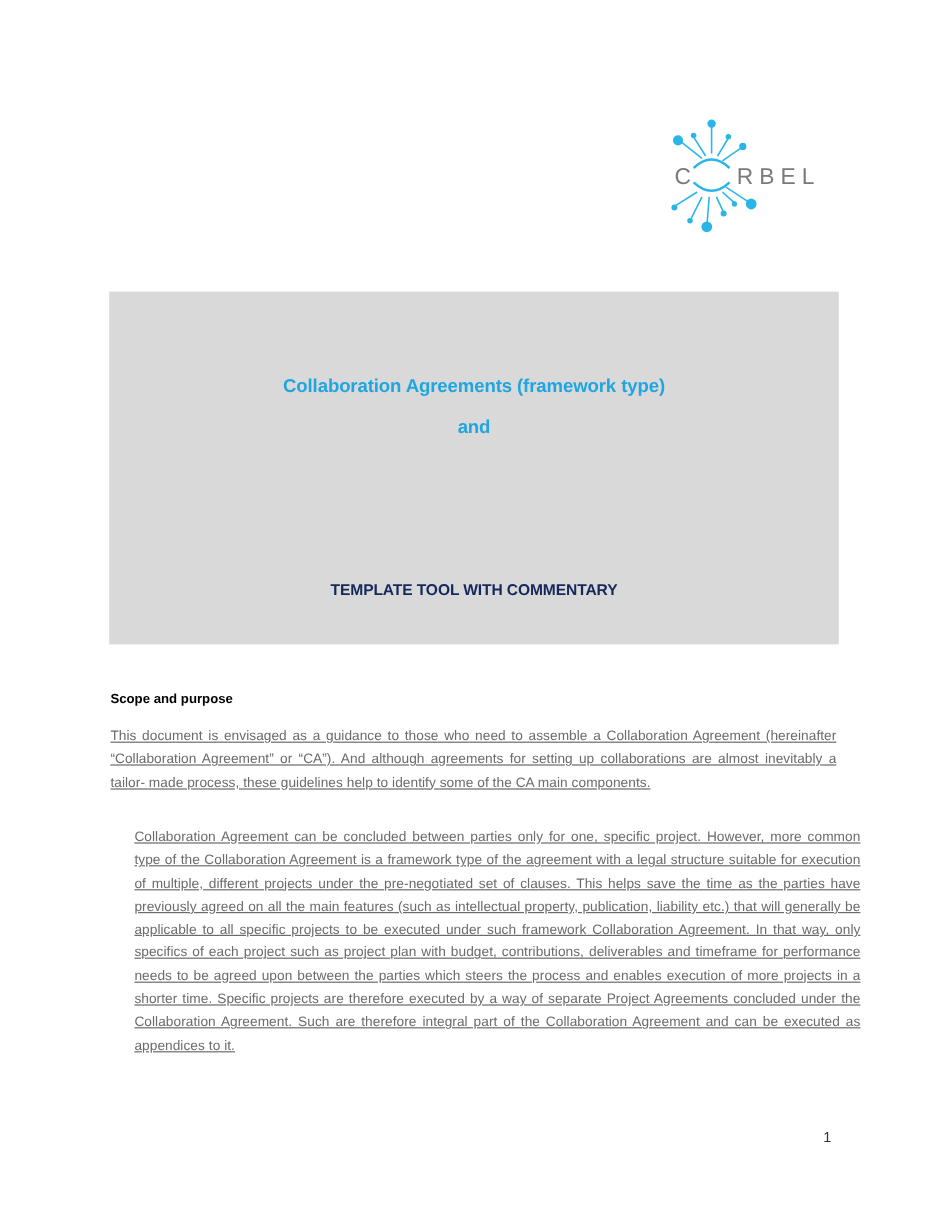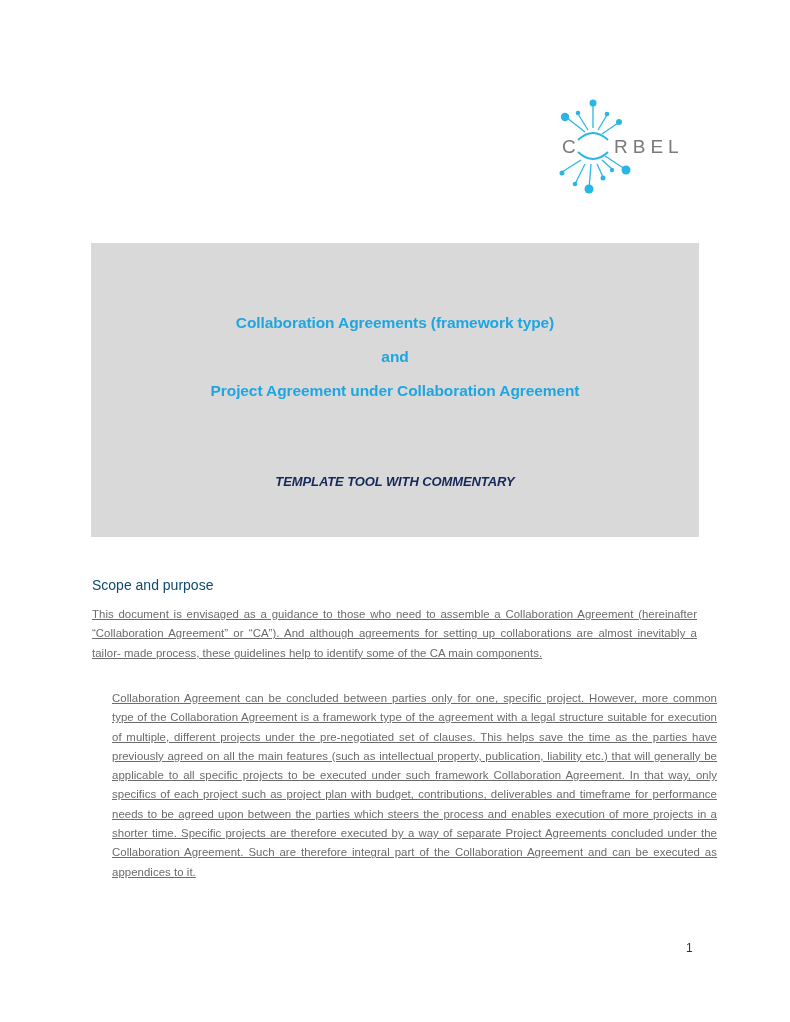--- a/index.html
+++ b/index.html
@@ -14,27 +14,27 @@
       background: #d9d9d9;
     }
     .cover-line {
       position: absolute; left: 0; width: 100%; text-align: center;
       color: #1fa6e0; font-weight: bold; font-size: 15.5px; letter-spacing: -0.1px;
     }
     .cover-line.l1 { top: 71px; }
     .cover-line.l2 { top: 105px; }
     .cover-line.l3 { top: 139px; }
     .cover-subtitle {
-      position: absolute; left: 0; width: 100%; top: 231px; text-align: center;
-      color: #14285a; font-weight: bold; font-style: italic; font-size: 13px; letter-spacing: -0.1px;
+      position: absolute; left: 0; width: 100%; top: 241px; text-align: center;
+      color: #14285a; font-weight: bold; font-size: 13px; letter-spacing: -0.1px;
     }
 
     .section-heading {
       position: absolute; left: 92px; top: 577px;
-      font-weight: normal; font-size: 14px; color: #0c4a6e;
+      font-weight: bold; font-size: 11px; color: #000000;
     }
     .para {
       position: absolute; left: 92px; width: 605px;
       font-size: 11.4px; line-height: 19.3px; color: #6b6b6b;
       text-align: justify; letter-spacing: 0.05px; margin: 0; text-decoration: underline;
     }
     .para.p1 { top: 605px; }
     .para.p2 { top: 689px; margin-left: 20px; }
 
     .page-number {
@@ -81,21 +81,20 @@
         <circle cx="74" cy="74" r="4.5"></circle>
       </g>
       <text x="10" y="57" font-family="Liberation Sans, sans-serif" font-size="19" fill="#7a7a7a" letter-spacing="4">C</text>
       <text x="62" y="57" font-family="Liberation Sans, sans-serif" font-size="19" fill="#7a7a7a" letter-spacing="5">RBEL</text>
     </svg>
   </div>
 
   <div class="cover-box">
     <div class="cover-line l1">Collaboration Agreements (framework type)</div>
     <div class="cover-line l2">and</div>
-    <div class="cover-line l3">Project Agreement under Collaboration Agreement</div>
     <div class="cover-subtitle">TEMPLATE TOOL WITH COMMENTARY</div>
   </div>
 
   <div class="section-heading">Scope and purpose</div>
 
   <p class="para p1">This document is envisaged as a guidance to those who need to assemble a Collaboration Agreement (hereinafter “Collaboration Agreement” or “CA”). And although agreements for setting up collaborations are almost inevitably a tailor- made process, these guidelines help to identify some of the CA main components.</p>
   <p class="para p2">Collaboration Agreement can be concluded between parties only for one, specific project. However, more common type of the Collaboration Agreement is a framework type of the agreement with a legal structure suitable for execution of multiple, different projects under the pre-negotiated set of clauses. This helps save the time as the parties have previously agreed on all the main features (such as intellectual property, publication, liability etc.) that will generally be applicable to all specific projects to be executed under such framework Collaboration Agreement. In that way, only specifics of each project such as project plan with budget, contributions, deliverables and timeframe for performance needs to be agreed upon between the parties which steers the process and enables execution of more projects in a shorter time. Specific projects are therefore executed by a way of separate Project Agreements concluded under the Collaboration Agreement. Such are therefore integral part of the Collaboration Agreement and can be executed as appendices to it.</p>
 
   <div class="page-number">1</div>
 </div>

